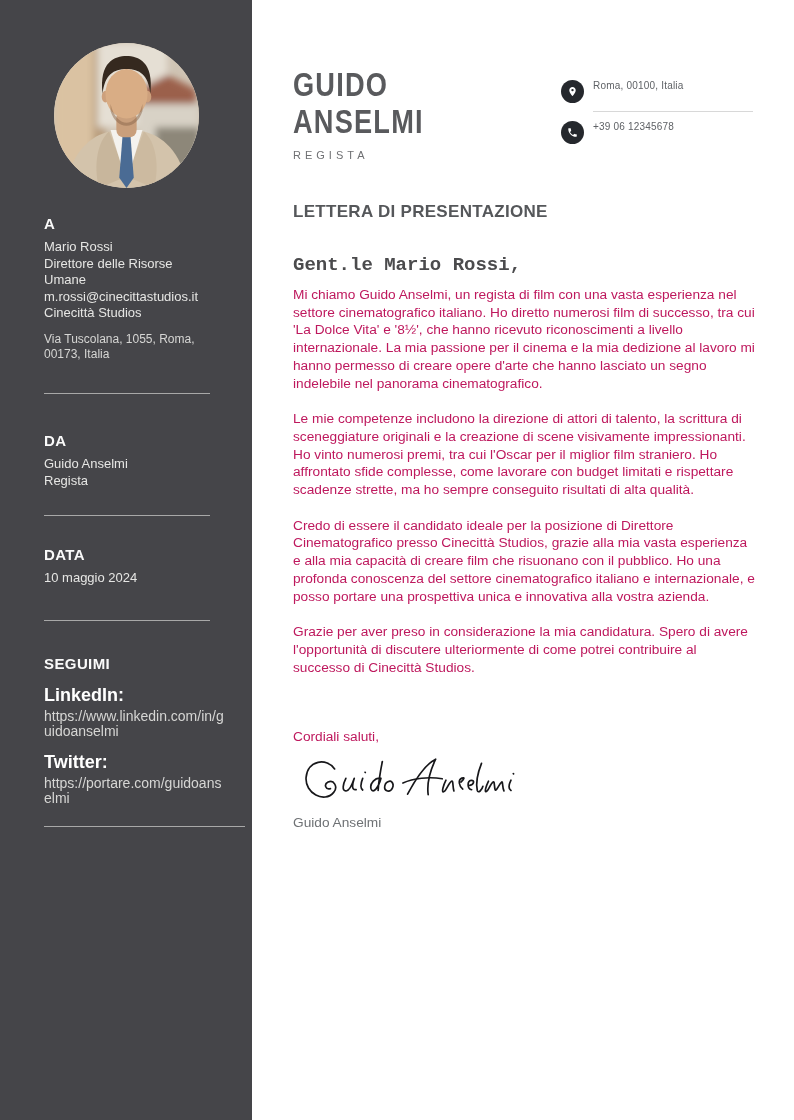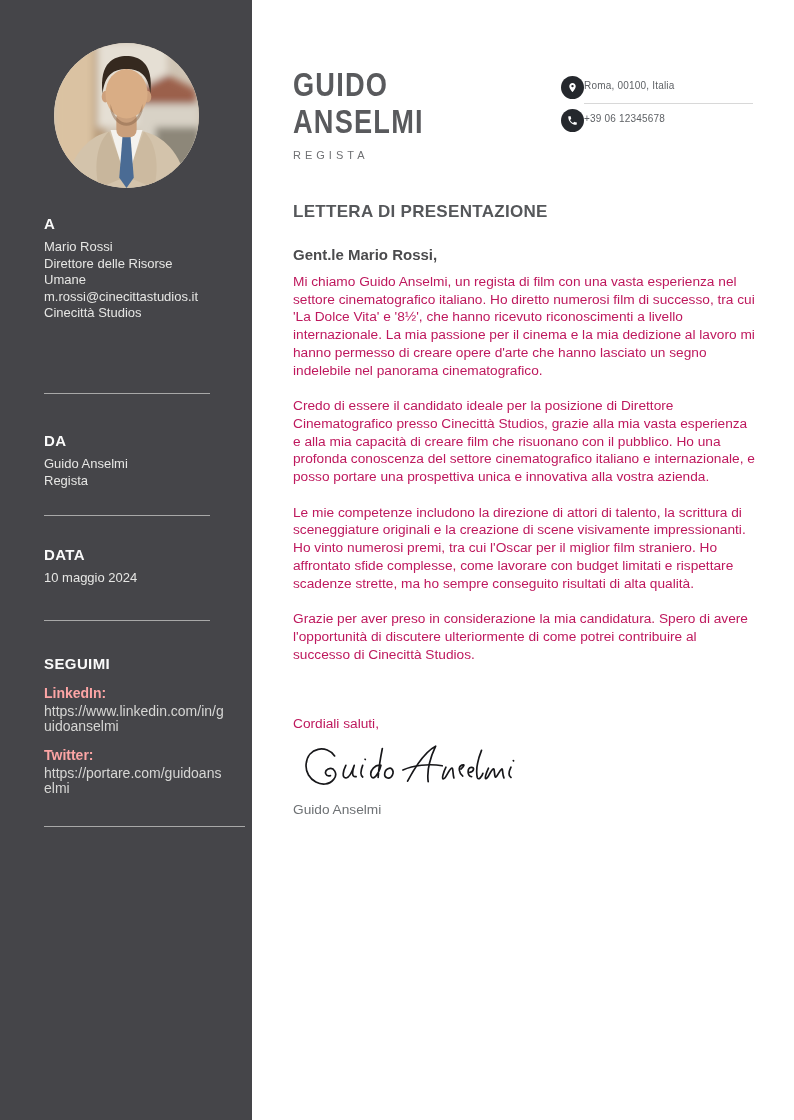--- a/index.html
+++ b/index.html
@@ -34,21 +34,21 @@
   .side-small { font-size:12px; color:#d6d6d4; line-height:15px; margin-top:10px; width:182px; }
 
   .divider {
     position:absolute; left:44px; width:166px; height:0;
     border-top:1px solid #a8a8a8;
   }
   .divider.wide { width:201px; }
 
   .follow-item { margin-top:13px; }
   .follow-item:first-of-type { margin-top:12px; }
-  .follow-label { font-size:14px; font-weight:bold; color:#fca5a5; }
+  .follow-label { font-size:18px; font-weight:bold; color:#ffffff; }
   .follow-url {
     font-size:14px; color:#d6d6d4; line-height:15px;
     word-break:break-all; width:182px; margin-top:3px;
     cursor:pointer;
   }
 
   
   .name-block { position:absolute; left:293px; top:66px; }
   .name-line {
     font-size:34px; font-weight:bold; color:#595a5d;
@@ -62,35 +62,35 @@
   }
 
   .contact-block { position:absolute; left:561px; top:71px; width:192px; }
   .contact-row { display:flex; align-items:center; }
   .contact-icon {
     flex:0 0 auto; width:23px; height:23px; border-radius:50%;
     background:#25282d; display:flex; align-items:center; justify-content:center;
   }
   .contact-icon svg { width:11px; height:11px; fill:#ffffff; }
   .contact-text {
-    flex:1 1 auto; padding:9px 0 12px 0;
+    flex:1 1 auto; margin-left:9px; padding:9px 0 20px 0;
     font-size:10px; color:#5f6266; letter-spacing:.2px;
     border-bottom:1px solid #d8d8d8;
   }
   .contact-row:last-child .contact-text { border-bottom:none; }
 
   
   .letter { position:absolute; left:293px; top:202px; width:462px; }
   .letter-heading {
     font-size:17px; font-weight:bold; color:#55575a; letter-spacing:.3px;
   }
   .greeting {
-    margin-top:24px;
-    font-family:Liberation Sans, sans-serif;
-    font-size:15px; font-weight:bold; color:#4b4b4d;
+    margin-top:32px;
+    font-family:Liberation Mono, monospace;
+    font-size:19px; font-weight:bold; color:#4b4b4d;
   }
   .letter p {
     margin-top:18px;
     font-size:13.7px; line-height:17.7px; color:#be185d;
   }
   .letter p.first { margin-top:10px; }
   .closing { margin-top:52px !important; }
   .signature { margin-top:8px; height:58px; }
   .signature svg { display:block; height:58px; width:232px; }
   .printed-name { font-size:13.7px; color:#6e7174; margin-top:3px; }
@@ -136,20 +136,21 @@
   </div>
 
   <div class="side-block" style="top:215px">
     <div class="side-heading">A</div>
     <div class="side-text">
       <div>Mario Rossi</div>
       <div class="role-wrap">Direttore delle Risorse Umane</div>
       <div class="nowrap">m.rossi@cinecittastudios.it</div>
       <div>Cinecittà Studios</div>
     </div>
+    <div class="side-small">Via Tuscolana, 1055, Roma, 00173, Italia</div>
   </div>
 
   <div class="divider" style="top:393px"></div>
 
   <div class="side-block" style="top:432px">
     <div class="side-heading">DA</div>
     <div class="side-text">
       <div>Guido Anselmi</div>
       <div>Regista</div>
     </div>
@@ -205,22 +206,22 @@
       <span class="contact-text">+39 06 12345678</span>
     </div>
   </div>
 </header>
 
 <main class="letter">
   <h2 class="letter-heading">LETTERA DI PRESENTAZIONE</h2>
   <div class="greeting">Gent.le Mario Rossi,</div>
 
   <p class="first">Mi chiamo Guido Anselmi, un regista di film con una vasta esperienza nel settore cinematografico italiano. Ho diretto numerosi film di successo, tra cui 'La Dolce Vita' e '8½', che hanno ricevuto riconoscimenti a livello internazionale. La mia passione per il cinema e la mia dedizione al lavoro mi hanno permesso di creare opere d'arte che hanno lasciato un segno indelebile nel panorama cinematografico.</p>
+  <p>Le mie competenze includono la direzione di attori di talento, la scrittura di sceneggiature originali e la creazione di scene visivamente impressionanti. Ho vinto numerosi premi, tra cui l'Oscar per il miglior film straniero. Ho affrontato sfide complesse, come lavorare con budget limitati e rispettare scadenze strette, ma ho sempre conseguito risultati di alta qualità.</p>
   <p>Credo di essere il candidato ideale per la posizione di Direttore Cinematografico presso Cinecittà Studios, grazie alla mia vasta esperienza e alla mia capacità di creare film che risuonano con il pubblico. Ho una profonda conoscenza del settore cinematografico italiano e internazionale, e posso portare una prospettiva unica e innovativa alla vostra azienda.</p>
-  <p>Le mie competenze includono la direzione di attori di talento, la scrittura di sceneggiature originali e la creazione di scene visivamente impressionanti. Ho vinto numerosi premi, tra cui l'Oscar per il miglior film straniero. Ho affrontato sfide complesse, come lavorare con budget limitati e rispettare scadenze strette, ma ho sempre conseguito risultati di alta qualità.</p>
   <p>Grazie per aver preso in considerazione la mia candidatura. Spero di avere l'opportunità di discutere ulteriormente di come potrei contribuire al successo di Cinecittà Studios.</p>
 
   <p class="closing">Cordiali saluti,</p>
 
   <div class="signature">
     <svg viewBox="0 0 235 62" role="img" fill="none" stroke="#17171a" stroke-width="1.8" stroke-linecap="round" stroke-linejoin="round" aria-label="Guido Anselmi">
       <path d="M38 16 C30 4 9 6 7.5 25 C6 42 27 53 37 41 C42 35 37 27 31 30 C26 32.5 28.5 38.5 33.5 37"></path>
       <path d="M50 26 C47 32 45.5 39 50 39.5 C54 40 57 32 59 26 C57 32 55.5 39 61 38"></path>
       <path d="M68 26 C66 31 65 36 68 38.5"></path>
       <path d="M70.5 19.5 L70.8 19.8"></path>

